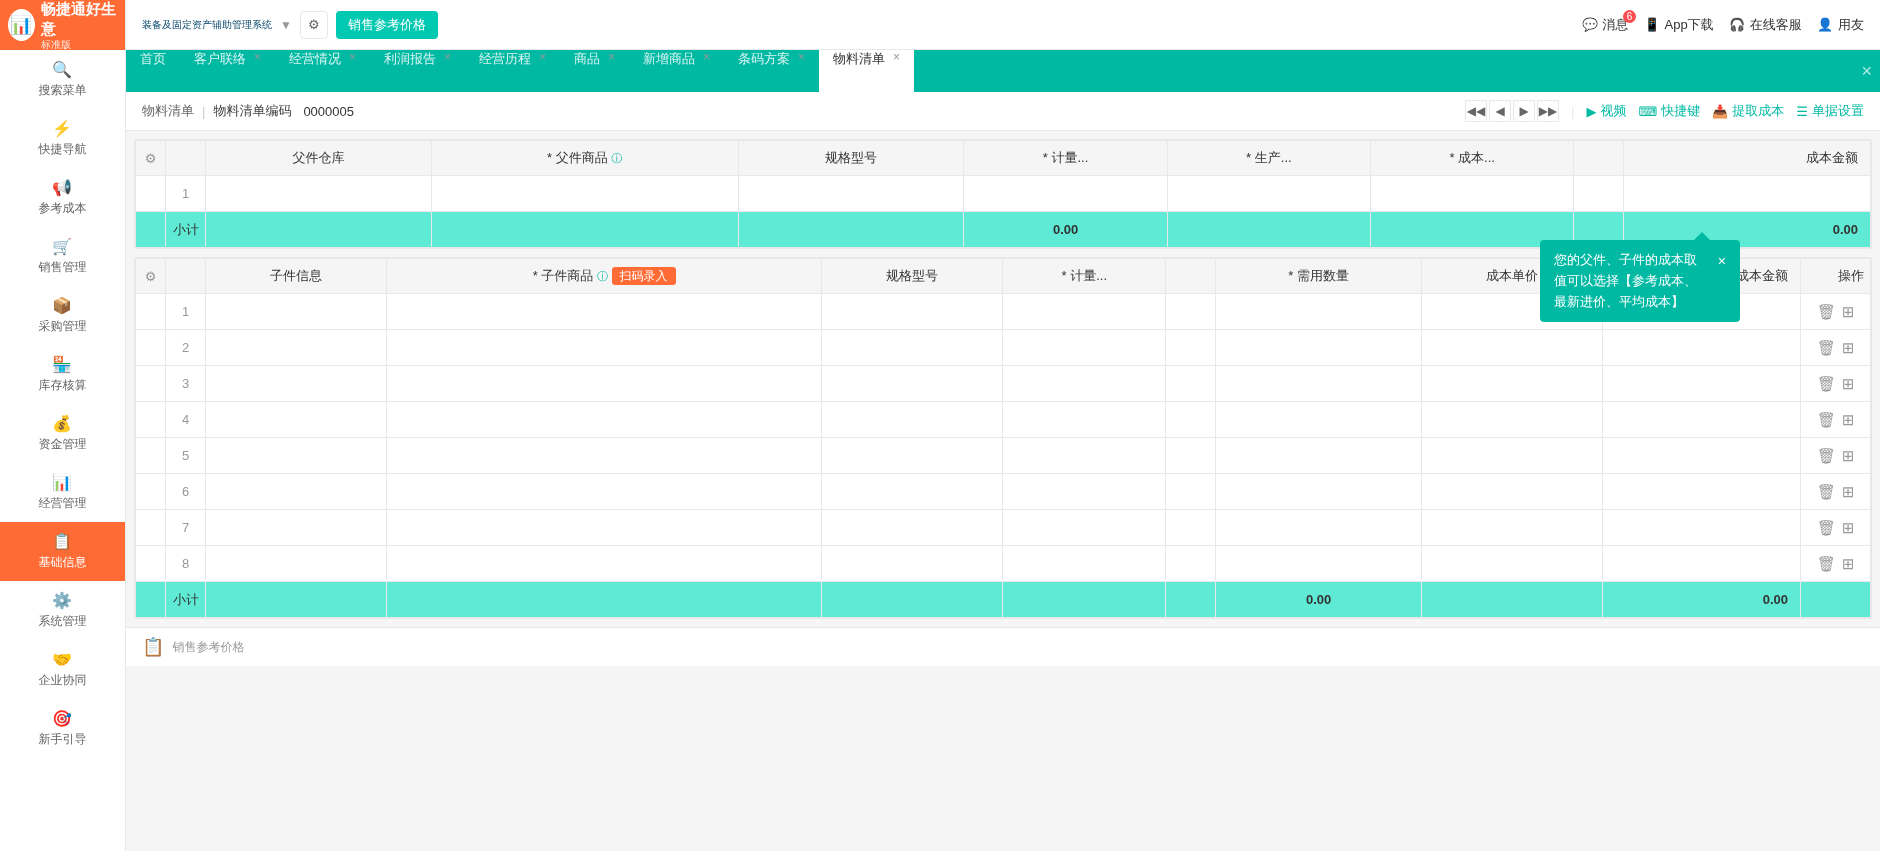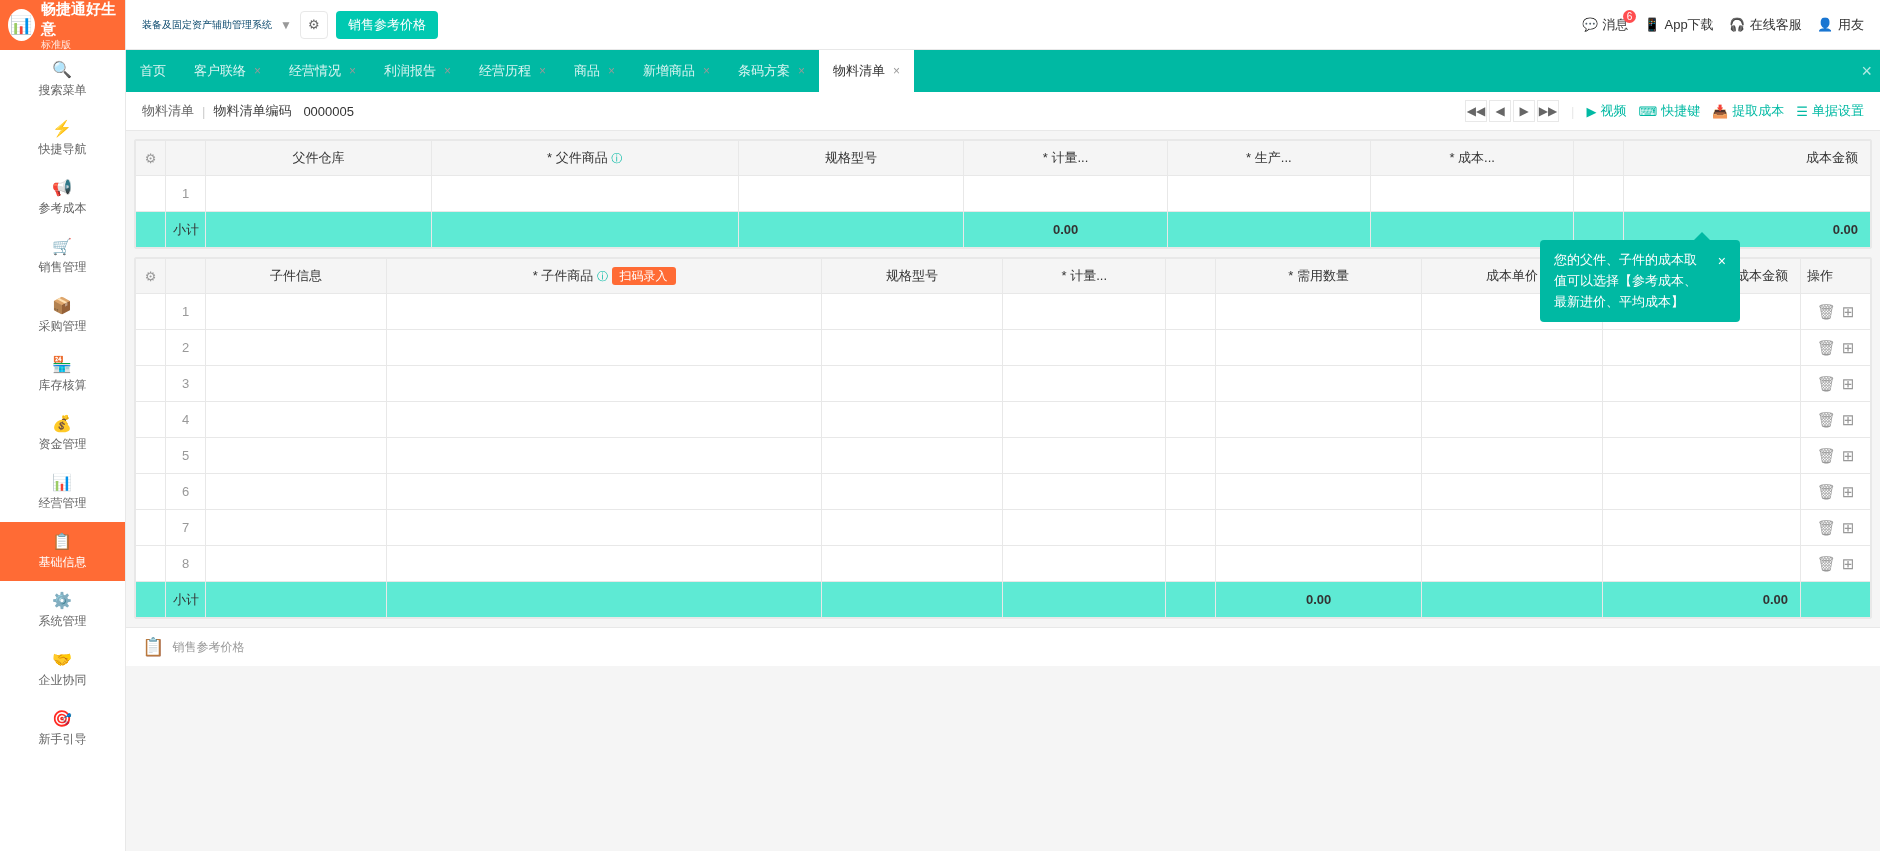--- a/index.html
+++ b/index.html
@@ -27,21 +27,21 @@
     .topbar-gear { width: 28px; height: 28px; border: 1px solid #e8e8e8; border-radius: 4px; display: flex; align-items: center; justify-content: center; cursor: pointer; color: #666; }
     .topbar-trial { background: #00c9b1; color: #fff; padding: 5px 12px; border-radius: 4px; font-size: 13px; cursor: pointer; }
     .topbar-right { display: flex; align-items: center; gap: 16px; font-size: 13px; color: #333; }
     .topbar-right .badge { position: relative; }
     .topbar-right .badge-count { position: absolute; top: -6px; right: -8px; background: #ff4d4f; color: #fff; border-radius: 8px; font-size: 10px; padding: 1px 4px; }
     .topbar-right .tr-item { display: flex; align-items: center; gap: 4px; cursor: pointer; color: #333; font-size: 13px; }
 
     
     .nav-tabs { background: #00b9a3; display: flex; align-items: center; height: 42px; overflow-x: auto; }
     .nav-tabs::-webkit-scrollbar { display: none; }
-    .nav-tab { padding: 0 14px; height: 42px; display: flex; align-items: center; gap: 6px; color: rgba(255,255,255,0.85); font-size: 13px; cursor: pointer; white-space: nowrap; }
+    .nav-tab { padding: 0 14px; height: 42px; display: flex; gap: 6px; color: rgba(255,255,255,0.85); font-size: 13px; cursor: pointer; white-space: nowrap; }
     .nav-tab.active { background: #fff; color: #333; }
     .nav-tab .close-btn { font-size: 12px; color: #999; margin-left: 2px; }
 
     
     .page-content { flex: 1; overflow-y: auto; background: #f5f5f5; padding: 0; }
 
     
     .breadcrumb-bar { background: #fff; padding: 8px 16px; display: flex; align-items: center; gap: 8px; border-bottom: 1px solid #e8e8e8; }
     .breadcrumb-item { color: #666; font-size: 13px; cursor: pointer; }
     .breadcrumb-sep { color: #ccc; }
@@ -307,21 +307,21 @@
             <th>
               * 子件商品 <span style="color:#00b9a3; font-size:11px;">ⓘ</span>
               <span class="scan-btn">扫码录入</span>
             </th>
             <th>规格型号</th>
             <th>* 计量...</th>
             <th style="width:50px;"></th>
             <th>* 需用数量</th>
             <th>成本单价</th>
             <th style="text-align:right; padding-right:12px;">成本金额</th>
-            <th style="text-align:left; width:70px;">操作</th>
+            <th style="text-align:right; width:70px;">操作</th>
           </tr>
         </thead>
         <tbody id="child-tbody">
         <tr>
     <td class="gear-col"></td>
     <td class="row-num">1</td>
     <td></td>
     <td colspan="1"></td>
     <td></td>
     <td></td>

